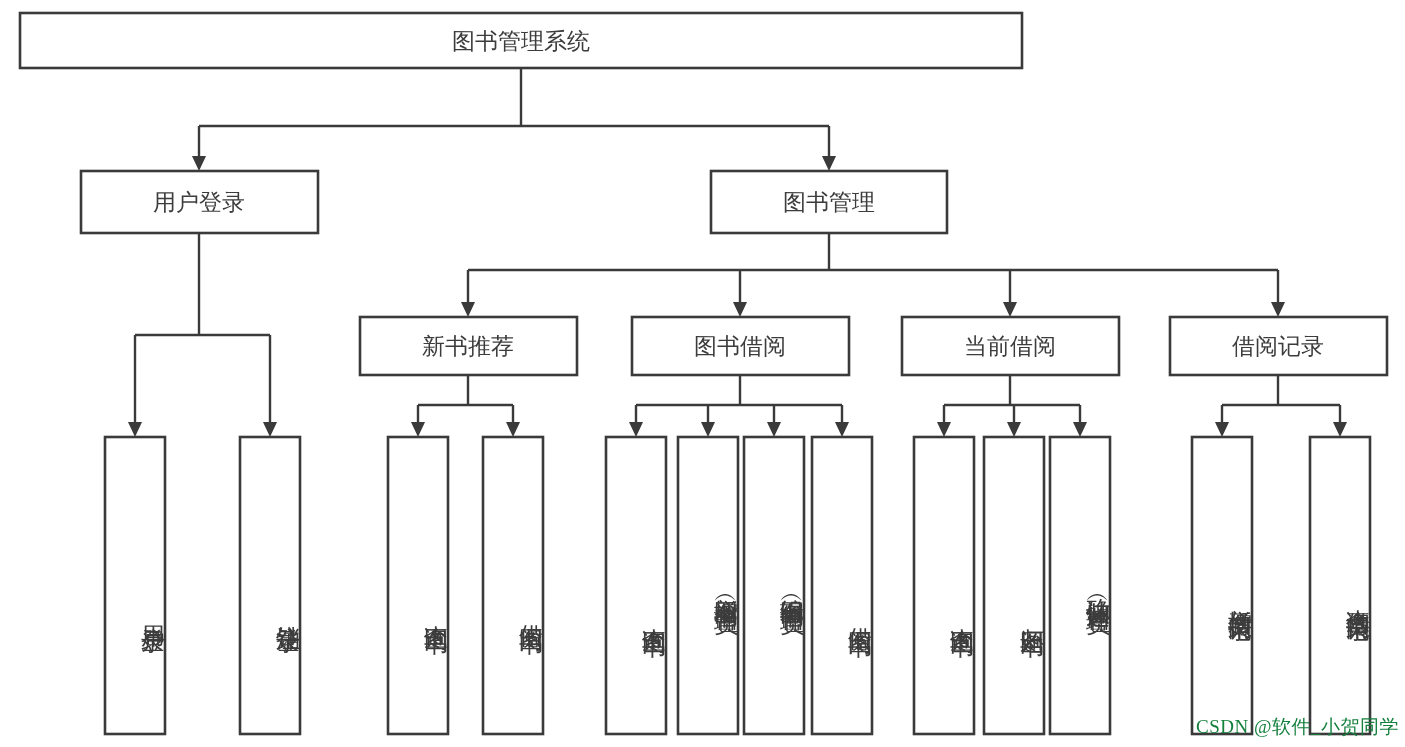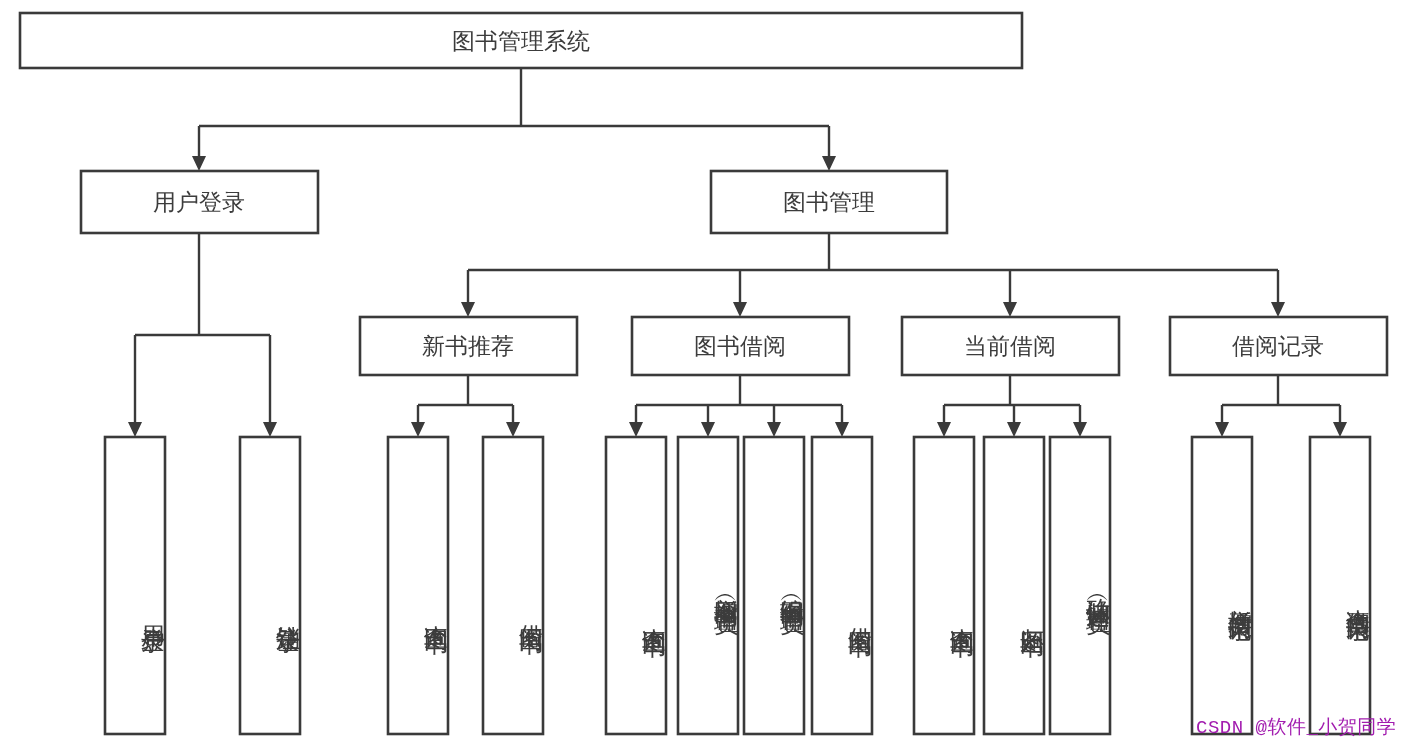--- a/index.html
+++ b/index.html
@@ -60,22 +60,22 @@
     line-height: 1.05;
     letter-spacing: 2px;
     white-space: nowrap;
     display: flex;
     align-items: flex-start;
     justify-content: center;
     pointer-events: none;
   }
   .watermark {
     position: absolute;
-    color: #a21caf;
-    font-family: Liberation Mono, monospace;
+    color: #15803d;
+    font-family: Liberation Serif, serif;
     font-size: 19px;
     white-space: nowrap;
     letter-spacing: 0.5px;
   }
 </style>
 </head>
 <body>
 
 <div id="diagram-root">
 

